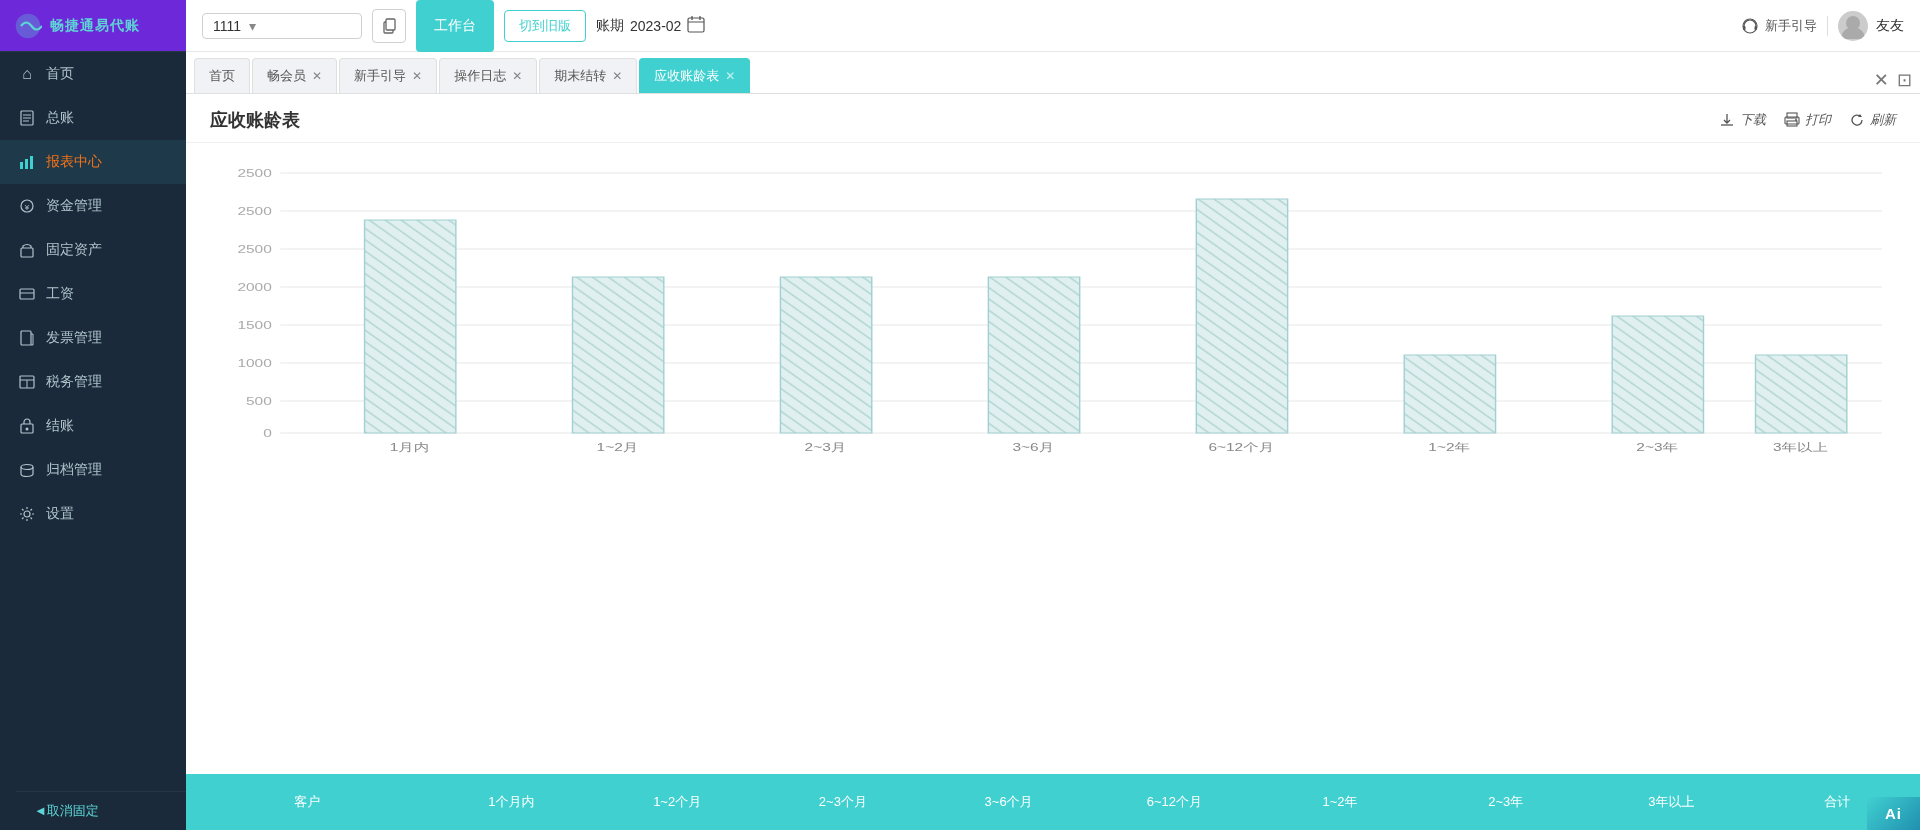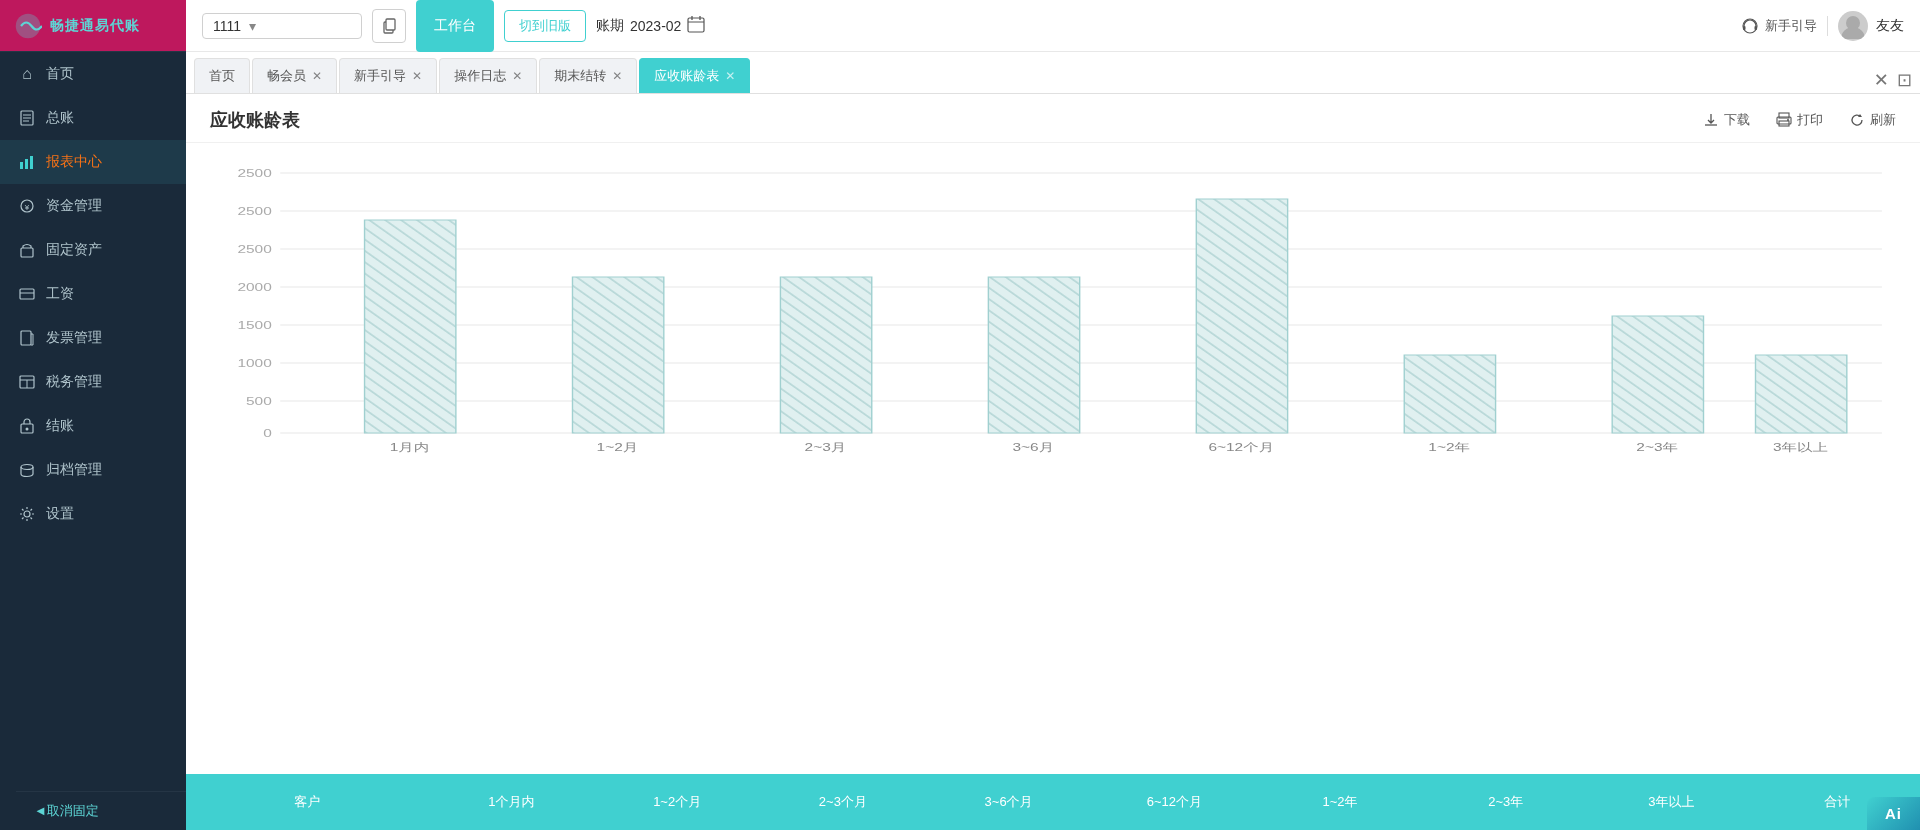--- a/index.html
+++ b/index.html
@@ -10,21 +10,21 @@
       width: 186px;
       min-width: 186px;
       background: #1a2a3a;
       display: flex;
       flex-direction: column;
       height: 100%;
       color: #ccc;
     }
     .sidebar-logo {
       height: 52px;
-      background: #be185d;
+      background: #6d28d9;
       display: flex;
       align-items: center;
       padding: 0 14px;
       border-bottom: 1px solid #253545;
     }
     .sidebar-logo-icon {
       width: 28px;
       height: 28px;
       margin-right: 8px;
     }
@@ -238,21 +238,22 @@
       border-bottom: 1px solid #f0f0f0;
     }
     .page-title {
       font-size: 18px;
       font-weight: bold;
       color: #333;
     }
     .page-actions {
       display: flex;
       align-items: center;
-      gap: 26px;
+      gap: 18px;
+      font-style: italic;
     }
     .action-btn {
       display: flex;
       align-items: center;
       gap: 5px;
       color: #555;
       font-size: 13px;
       cursor: pointer;
     }
 

